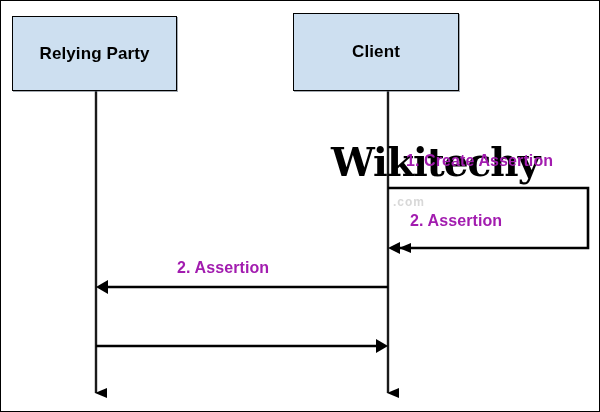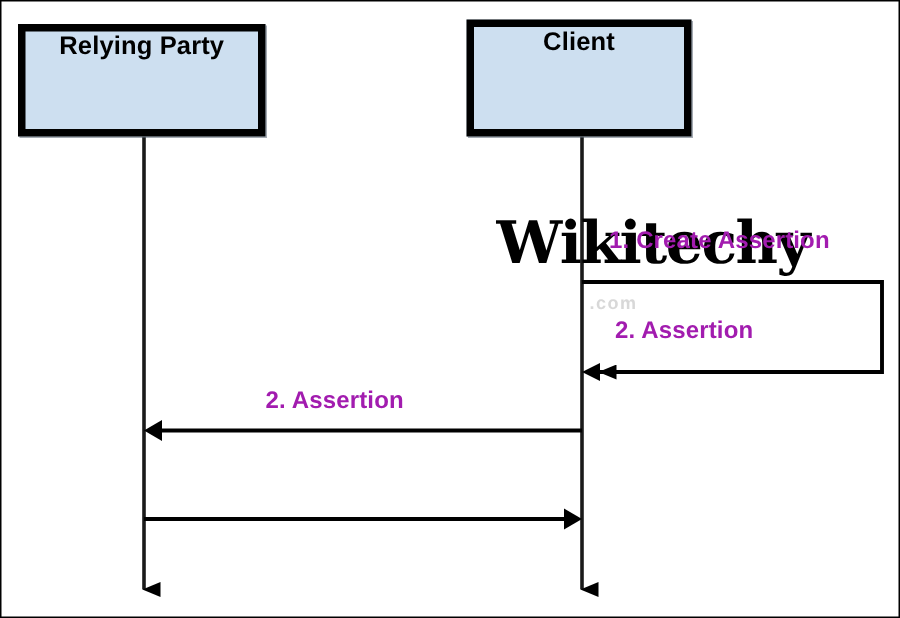--- a/index.html
+++ b/index.html
@@ -22,24 +22,24 @@
   #svg-layer {
     position: absolute;
     left: 0;
     top: 0;
     width: 600px;
     height: 412px;
   }
   .lifeline-box {
     position: absolute;
     background: #cddff0;
-    border: 5px solid #000000;
+    border: 1px solid #000000;
     box-shadow: 1px 1px 0 rgba(90,100,114,0.55);
     display: flex;
-    align-items: flex-start;
+    align-items: center;
     justify-content: center;
     box-sizing: border-box;
   }
   .lifeline-box-label {
     font-size: 17px;
     font-weight: bold;
     color: #000000;
     letter-spacing: 0.1px;
     white-space: nowrap;
   }
@@ -118,21 +118,21 @@
 
   <div class="watermark">
     <div class="watermark-main">Wikitechy</div>
     <div class="watermark-sub">.com</div>
   </div>
 
   <div class="lifeline-box" style="left:11px; top:15px; width:165px; height:75px;">
     <span class="lifeline-box-label">Relying Party</span>
   </div>
 
-  <div class="lifeline-box" style="left:310px; top:12px; width:150px; height:78px;">
+  <div class="lifeline-box" style="left:292px; top:12px; width:166px; height:78px;">
     <span class="lifeline-box-label">Client</span>
   </div>
 
   <div class="msg-label" style="left:405px; top:151px;">1. Create Assertion</div>
 
   <div class="msg-label" style="left:409px; top:211px;">2. Assertion</div>
 
   <div class="msg-label" style="left:176px; top:258px;">2. Assertion</div>
 
 

